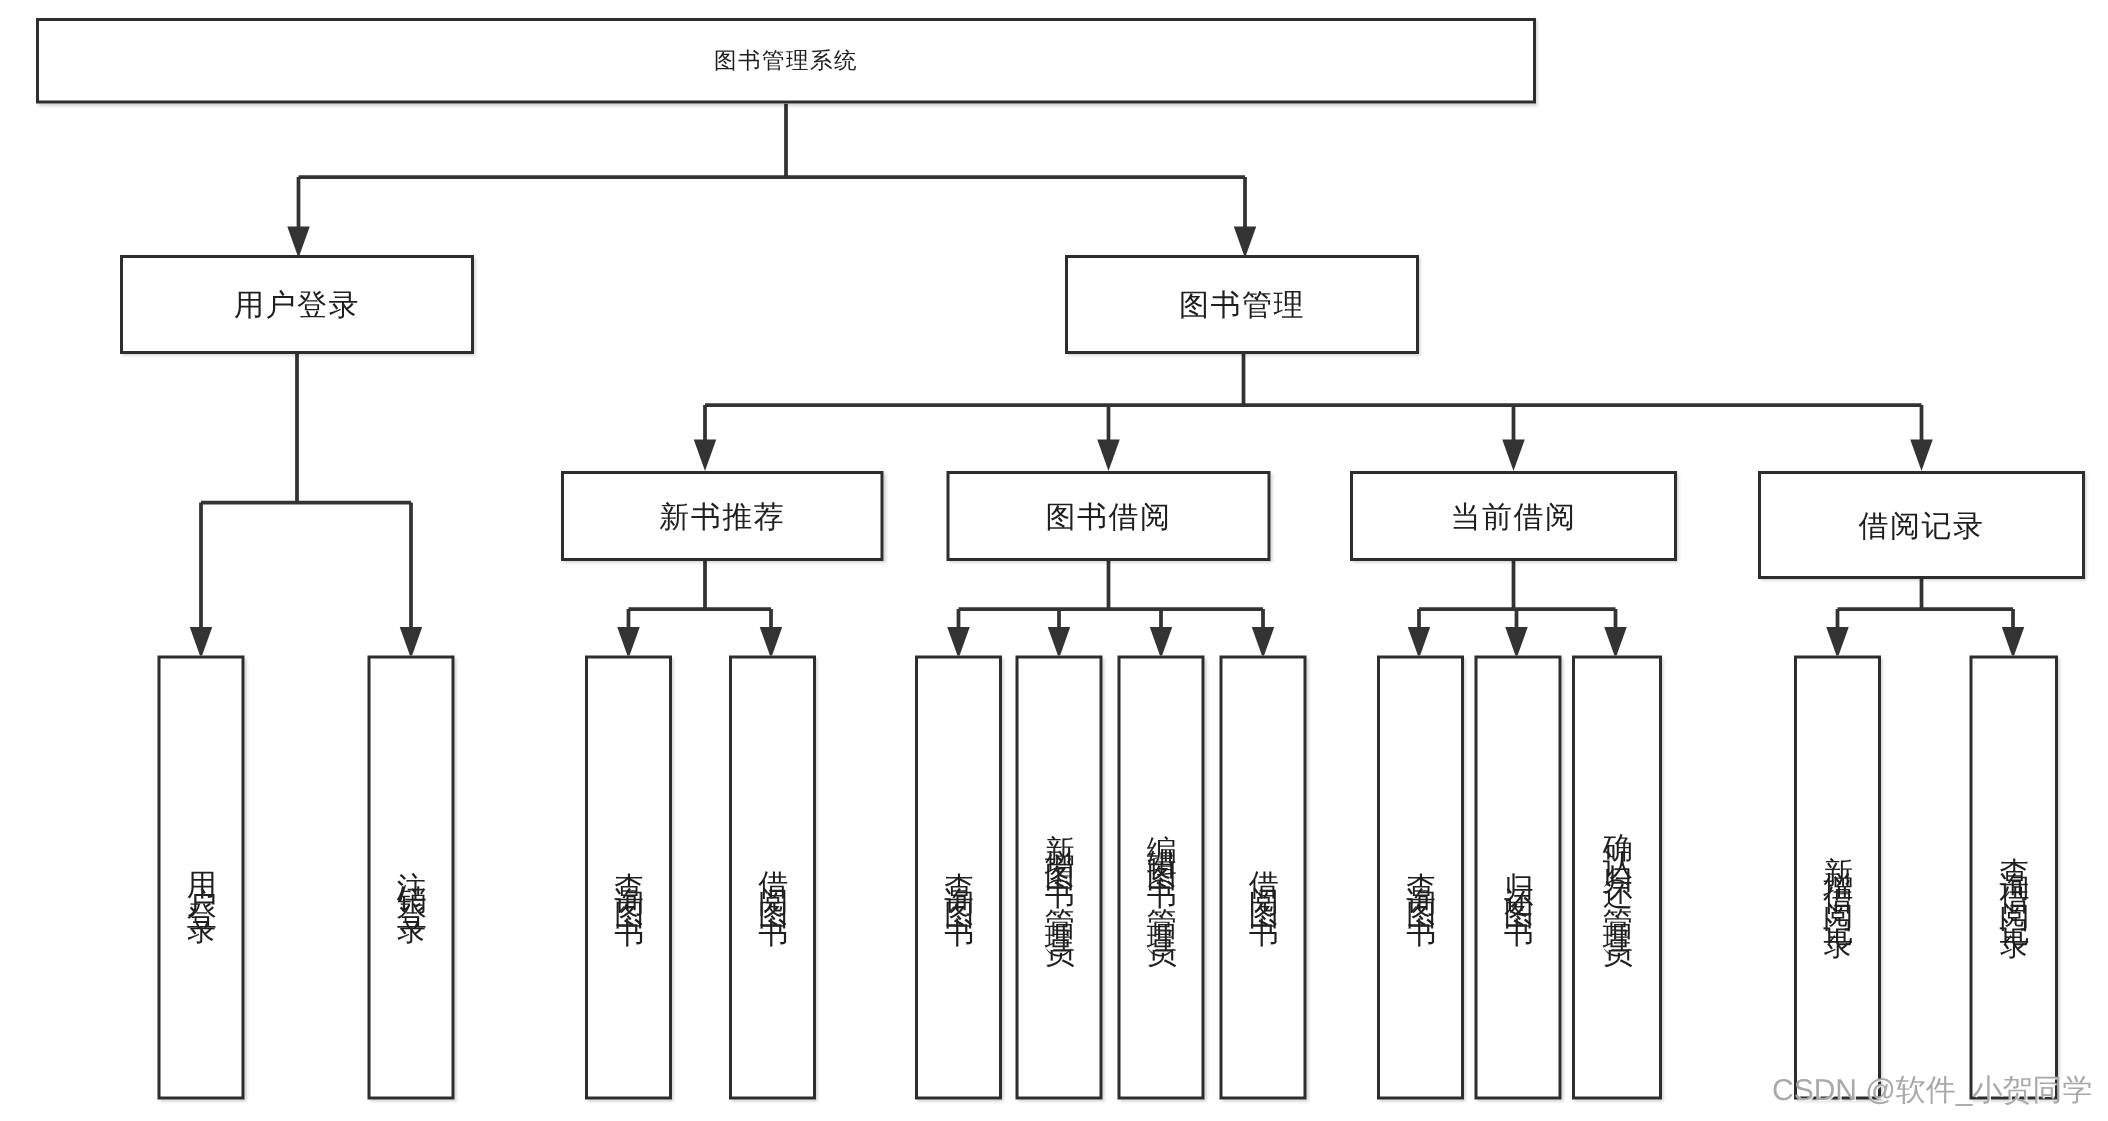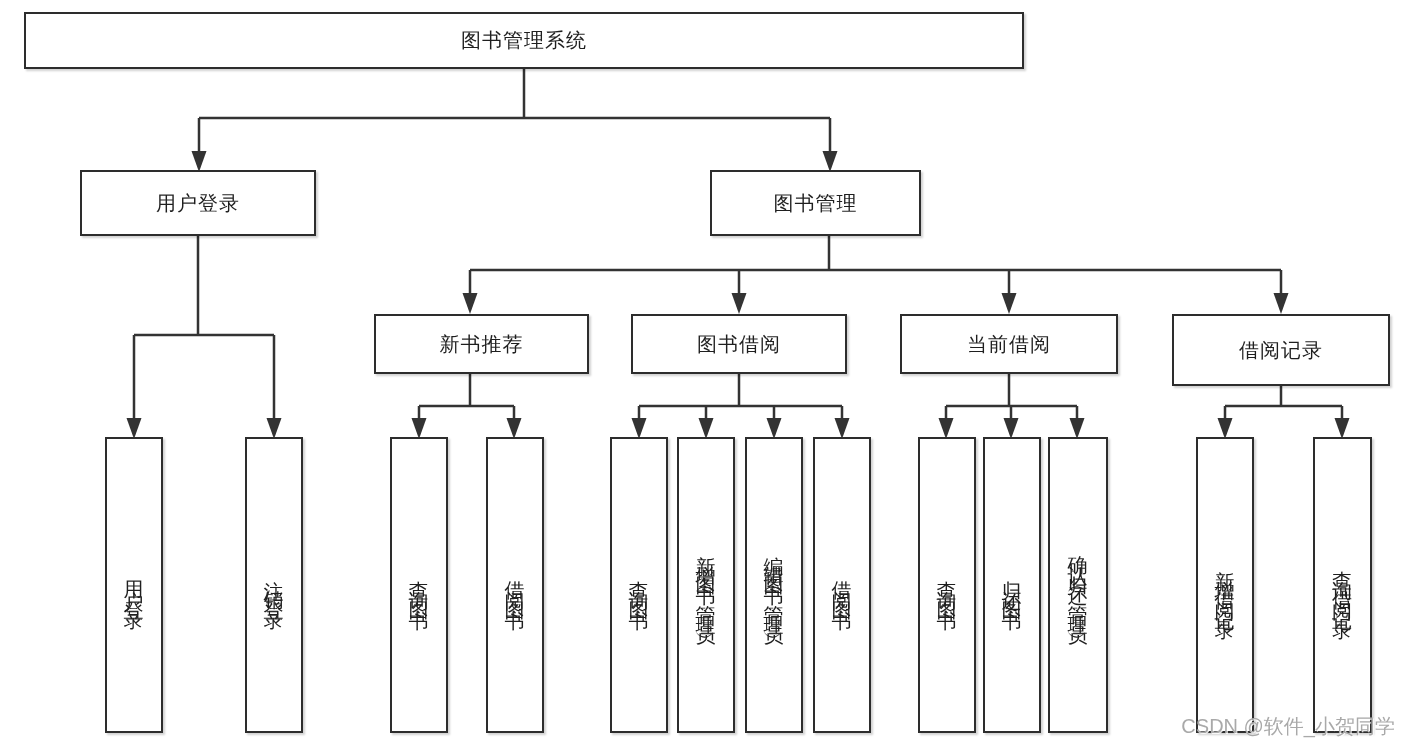--- a/index.html
+++ b/index.html
@@ -36,21 +36,21 @@
     justify-content: center;
     color: var(--text, #1f1f1f);
     z-index: 2;
     box-shadow: 1.5px 1.5px 2px rgba(0,0,0,0.18);
   }
   .hlabel {
     font-size: 20px;
     letter-spacing: 1px;
     white-space: nowrap;
   }
-  .root-label { font-size: 20px; }
+  .root-label { font-size: 15px; }
   .vlabel {
     writing-mode: vertical-rl;
     text-orientation: mixed;
     font-size: 20px;
     line-height: 1;
     letter-spacing: 10px;
     white-space: nowrap;
   }
   .watermark {
     position: absolute;
@@ -105,21 +105,21 @@
     <polygon points="1334.5,418 1349.5,418 1342,439"></polygon>
   </svg>
 
   <div class="box" style="left:24px; top:12px; width:1000px; height:57px;">
     <span class="hlabel root-label">图书管理系统</span>
   </div>
 
   <div class="box" style="left:80px; top:170px; width:236px; height:66px;">
     <span class="hlabel">用户登录</span>
   </div>
-  <div class="box" style="left:710px; top:170px; width:211px; height:66px;">
+  <div class="box" style="left:710px; top:170px; width:236px; height:66px;">
     <span class="hlabel">图书管理</span>
   </div>
 
   <div class="box" style="left:362px; top:314px; width:215px; height:60px;margin-left:12px;">
     <span class="hlabel">新书推荐</span>
   </div>
   <div class="box" style="left:900px; top:314px; width:218px; height:60px;">
     <span class="hlabel">当前借阅</span>
   </div>
   <div class="box" style="left:631px; top:314px; width:216px; height:60px;">

